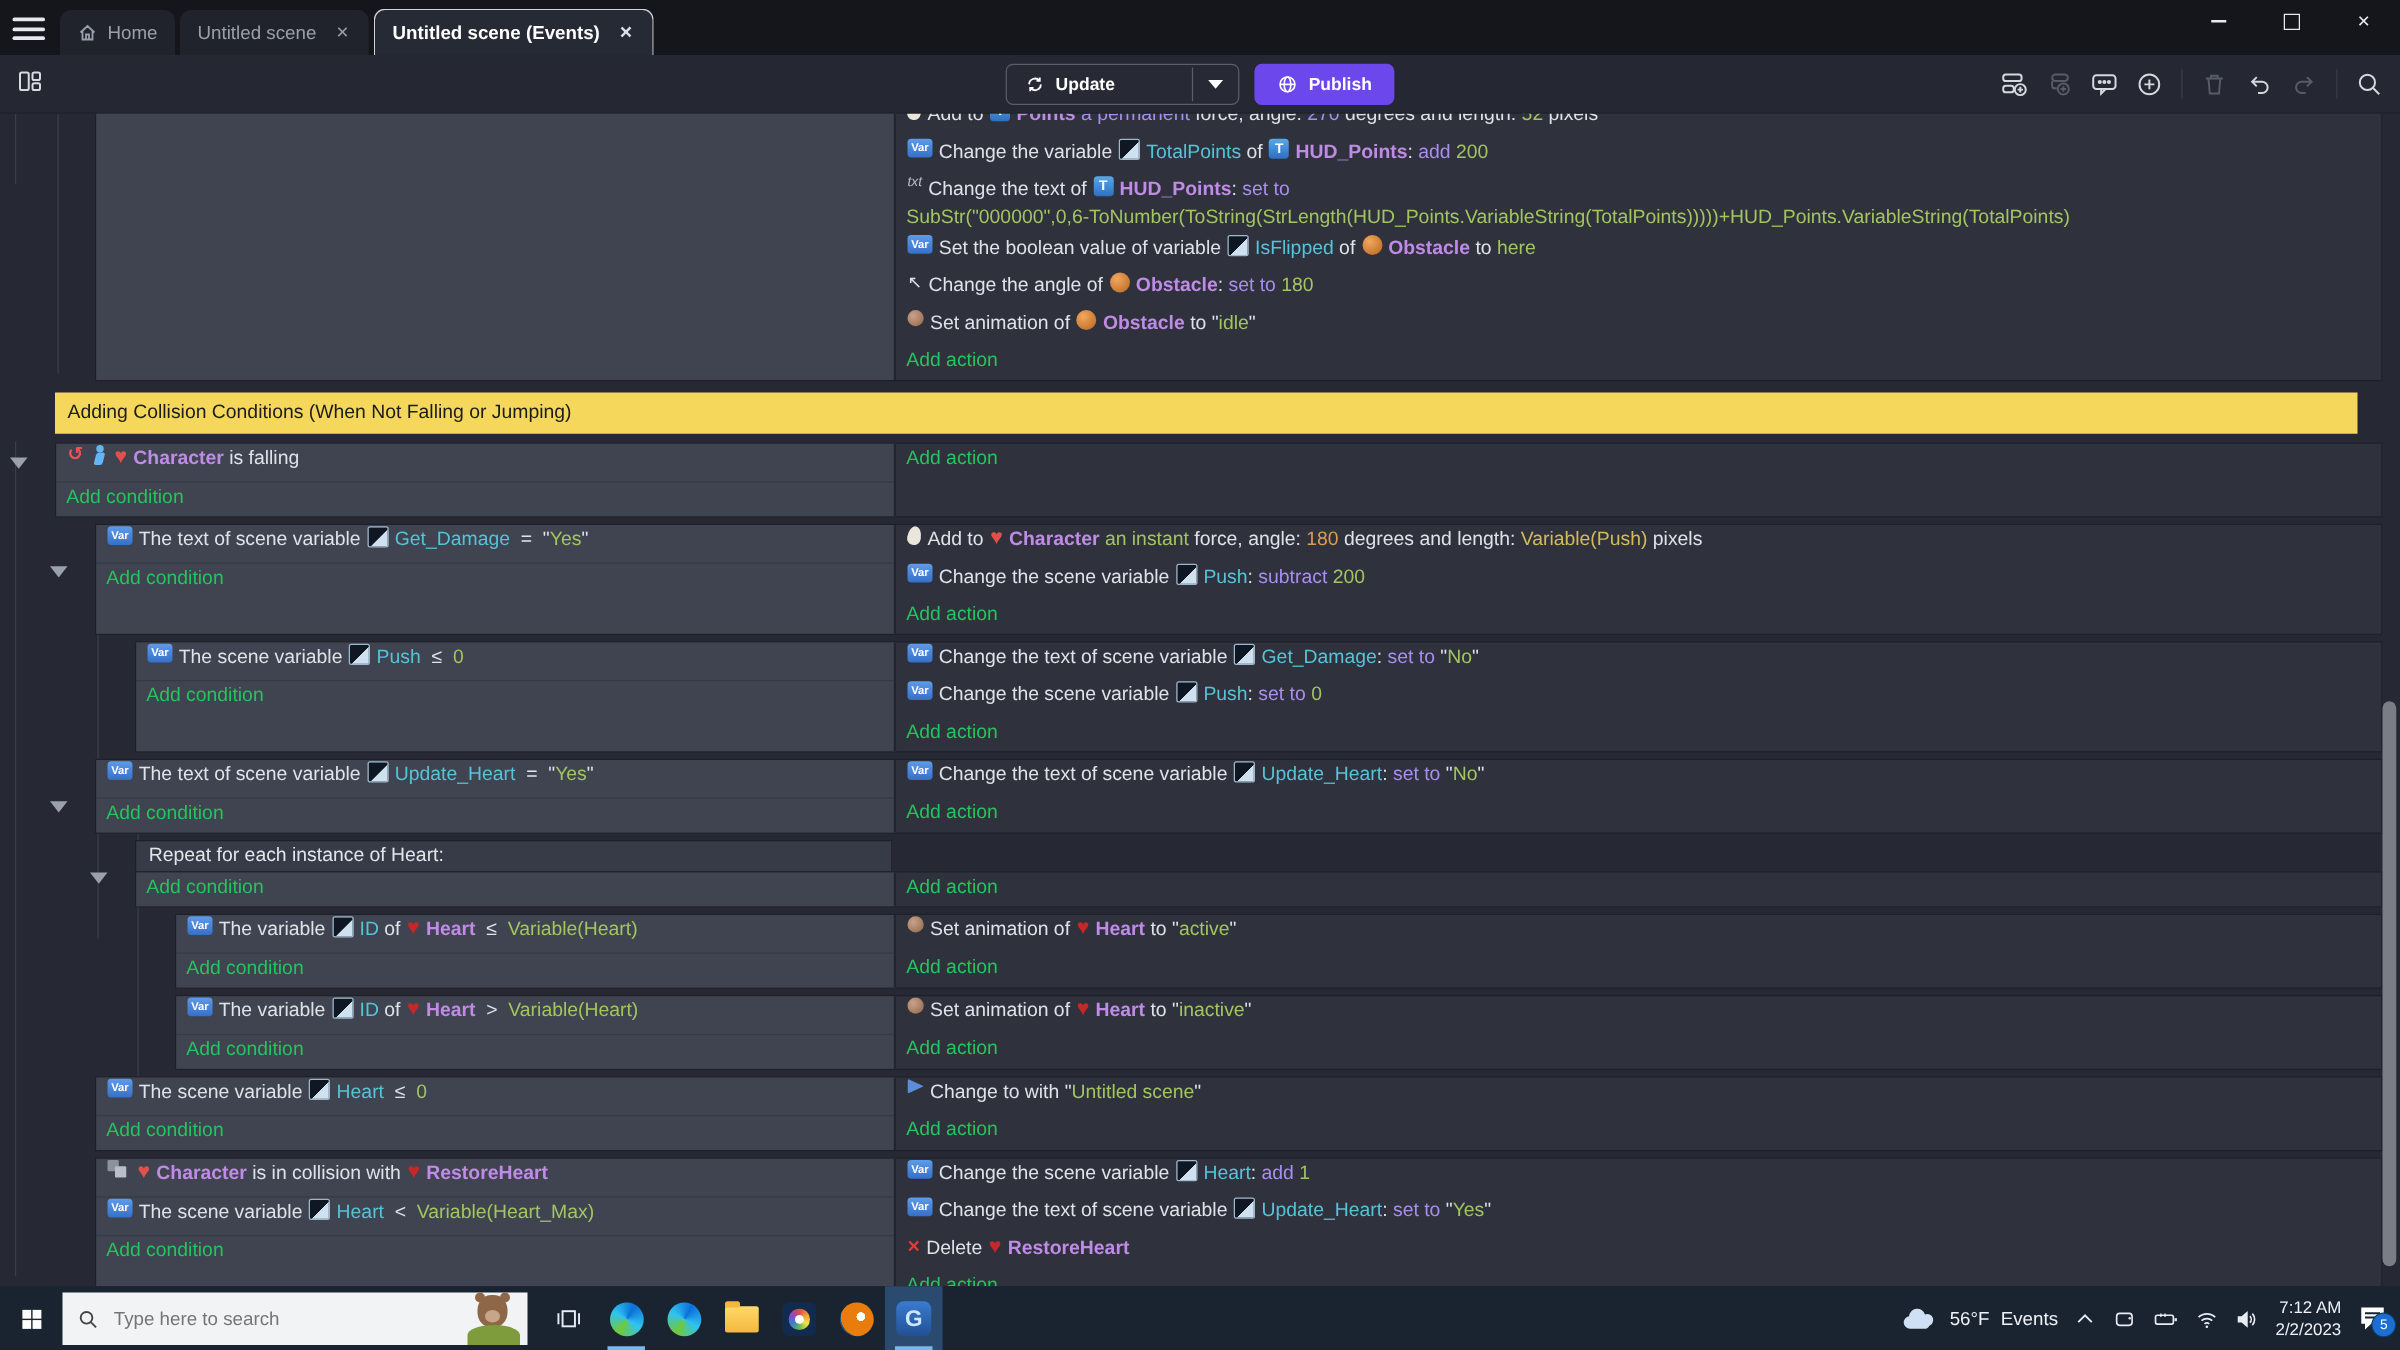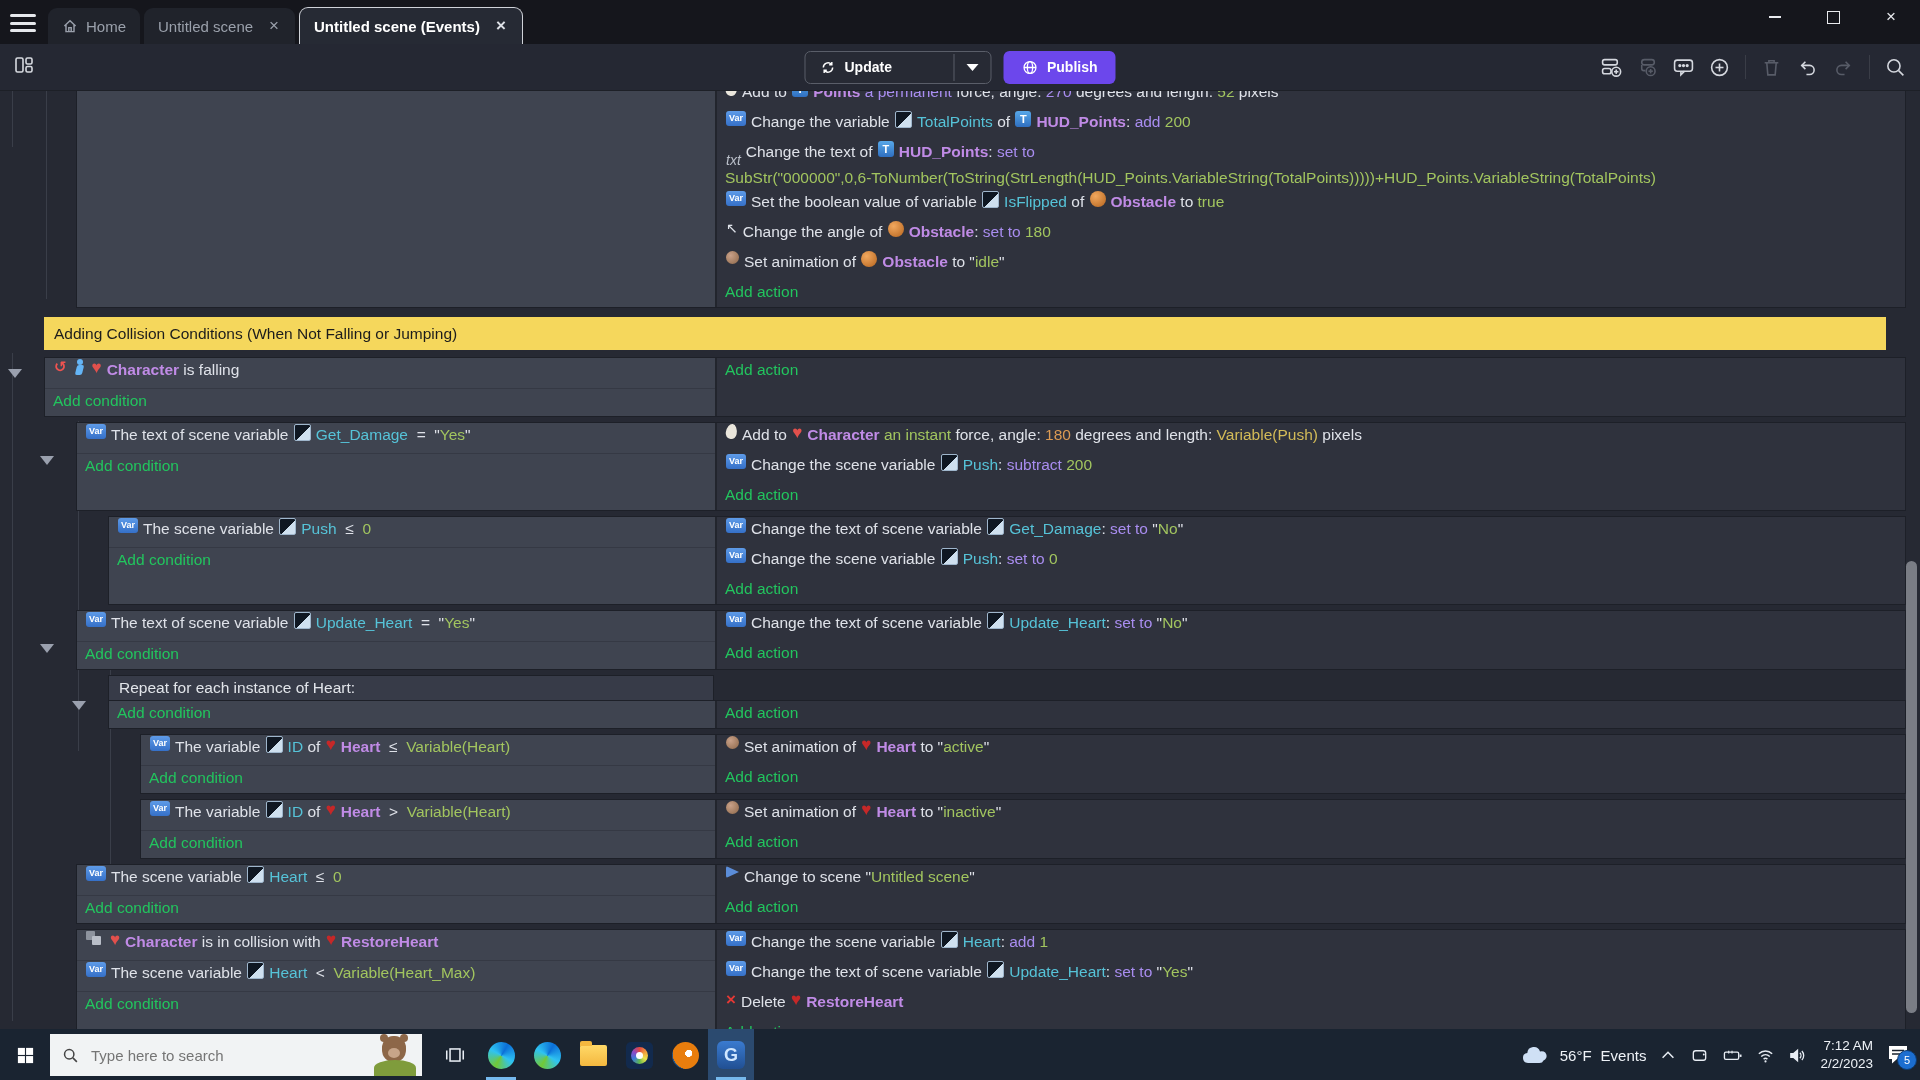--- a/index.html
+++ b/index.html
@@ -51,21 +51,21 @@
   .collapse-arrow{position:absolute;left:-36px;width:0;height:0;border-left:7px solid transparent;
        border-right:7px solid transparent;border-top:9px solid #9aa0ae;cursor:pointer;}
   .seg{}
   .s-w{color:#dfe2e9;} .s-g{color:#22c55e;} .s-p{color:#c08be6;font-weight:bold;}
   .s-c{color:#56c3d8;} .s-v{color:#a2c55f;} .s-o{color:#a98df0;} .s-n{color:#dc9b54;} .s-y{color:#d3bb58;}
   .icon{display:inline-flex;align-items:center;justify-content:center;margin:0 5px 0 1px;flex:none;line-height:1;}
   .ic-var-badge{width:20px;height:15px;background:linear-gradient(#5e9be8,#3570c8);border-radius:3px;color:#fff;font-size:9px;font-weight:bold;}
   .ic-scene-var,.ic-obj-var{width:15px;height:15px;border:1px solid #9fb6cc;border-radius:2px;
        background:linear-gradient(135deg,#0f1722 55%,#cfe0ef 56%);}
   .ic-tx{width:16px;height:16px;background:linear-gradient(#58a8e8,#2f6fc0);border-radius:3px;color:#fff;font-weight:bold;font-size:11px;}
-  .ic-txt{color:#b9bec8;font-size:14px;font-style:italic;margin-top:12px;}
+  .ic-txt{color:#b9bec8;font-size:11px;font-style:italic;}
   .ic-obstacle{width:16px;height:16px;border-radius:50%;background:radial-gradient(circle at 35% 32%,#f2a85e,#b5641e);}
   .ic-heart{color:#c62828;font-size:17px;}
   .ic-char{color:#e2504c;font-size:17px;}
   .ic-force{width:11px;height:15px;background:#eae6dc;border-radius:50% 50% 46% 46%/62% 62% 38% 38%;transform:rotate(10deg);}
   .ic-angle{color:#dfe3ea;font-size:14px;}
   .ic-anim{width:13px;height:13px;border-radius:50%;background:radial-gradient(circle at 35% 35%,#c9a189,#8d6748);}
   .ic-spiral{color:#ef5350;font-size:15px;font-weight:bold;}
   .ic-runner{width:13px;height:16px;position:relative;}
   .ic-runner:before{content:"";position:absolute;left:4px;top:0;width:6px;height:6px;border-radius:50%;background:#64b5f6;}
   .ic-runner:after{content:"";position:absolute;left:3px;top:6px;width:7px;height:10px;background:#64b5f6;transform:skewX(-14deg);border-radius:2px;}
@@ -244,21 +244,21 @@
   <div class="indent-guide" style="left:78px;top:330px;height:330px;"></div>
   <div class="indent-guide" style="left:110px;top:560px;height:248px;"></div>
   <div id="event-sheet">
       <div class="event" style="margin-left: 76px; width: 1830px;">
         <div class="event-body">
           <div class="conds" style="width: 638px;"></div>
           <div class="acts">
             <div class="row"><span class="icon ic-force"></span><span class="seg s-w">Add to </span><span class="icon ic-tx">T</span><span class="seg s-p">Points</span><span class="seg s-w"> </span><span class="seg s-o">a permanent</span><span class="seg s-w"> force, angle: </span><span class="seg s-o">270</span><span class="seg s-w"> degrees and length: </span><span class="seg s-v">52</span><span class="seg s-w"> pixels</span></div>
             <div class="row"><span class="icon ic-var-badge">Var</span><span class="seg s-w">Change the variable </span><span class="icon ic-obj-var"></span><span class="seg s-c">TotalPoints</span><span class="seg s-w"> of </span><span class="icon ic-tx">T</span><span class="seg s-p">HUD_Points</span><span class="seg s-w">: </span><span class="seg s-o">add</span><span class="seg s-w"> </span><span class="seg s-v">200</span></div>
             <div class="row"><span class="icon ic-txt">txt</span><span class="seg s-w">Change the text of </span><span class="icon ic-tx">T</span><span class="seg s-p">HUD_Points</span><span class="seg s-w">: </span><span class="seg s-o">set to</span><span class="seg s-w"> </span><span class="seg s-v">SubStr("000000",0,6-ToNumber(ToString(StrLength(HUD_Points.VariableString(TotalPoints)))))+HUD_Points.VariableString(TotalPoints)</span></div>
-            <div class="row"><span class="icon ic-var-badge">Var</span><span class="seg s-w">Set the boolean value of variable </span><span class="icon ic-obj-var"></span><span class="seg s-c">IsFlipped</span><span class="seg s-w"> of </span><span class="icon ic-obstacle"></span><span class="seg s-p">Obstacle</span><span class="seg s-w"> to </span><span class="seg s-v">true</span></div>
+            <div class="row"><span class="icon ic-var-badge">Var</span><span class="seg s-w">Set the boolean value of variable </span><span class="icon ic-obj-var"></span><span class="seg s-c">IsFlipped</span><span class="seg s-w"> of </span><span class="icon ic-obstacle"></span><span class="seg s-p">Obstacle</span><span class="seg s-w"> to </span><span class="seg s-v">here</span></div>
             <div class="row"><span class="icon ic-angle">↖</span><span class="seg s-w">Change the angle of </span><span class="icon ic-obstacle"></span><span class="seg s-p">Obstacle</span><span class="seg s-w">: </span><span class="seg s-o">set to</span><span class="seg s-w"> </span><span class="seg s-v">180</span></div>
             <div class="row"><span class="icon ic-anim"></span><span class="seg s-w">Set animation of </span><span class="icon ic-obstacle"></span><span class="seg s-p">Obstacle</span><span class="seg s-w"> to </span><span class="seg s-w">"</span><span class="seg s-v">idle</span><span class="seg s-w">"</span></div>
             <div class="row row-add"><span class="seg s-g">Add action</span></div>
           </div>
         </div>
       </div>
       <div class="comment">Adding Collision Conditions (When Not Falling or Jumping)</div>
       <div class="event" style="margin-left: 44px; width: 1862px;">
         <div class="collapse-arrow" style="top: 12px;"></div>
         <div class="event-body">
@@ -347,21 +347,21 @@
           </div>
         </div>
       </div>
       <div class="event" style="margin-left: 76px; width: 1830px;">
         <div class="event-body">
           <div class="conds" style="width: 638px;">
             <div class="row"><span class="icon ic-var-badge">Var</span><span class="seg s-w">The scene variable </span><span class="icon ic-scene-var"></span><span class="seg s-c">Heart</span><span class="seg s-w">  ≤  </span><span class="seg s-v">0</span></div>
             <div class="row row-add"><span class="seg s-g">Add condition</span></div>
           </div>
           <div class="acts">
-            <div class="row"><span class="icon ic-scene-change"></span><span class="seg s-w">Change to scene </span><span class="seg s-w">"</span><span class="seg s-v">Untitled scene</span><span class="seg s-w">"</span></div>
+            <div class="row"><span class="icon ic-scene-change"></span><span class="seg s-w">Change to with </span><span class="seg s-w">"</span><span class="seg s-v">Untitled scene</span><span class="seg s-w">"</span></div>
             <div class="row row-add"><span class="seg s-g">Add action</span></div>
           </div>
         </div>
       </div>
       <div class="event" style="margin-left: 76px; width: 1830px;">
         <div class="event-body">
           <div class="conds" style="width: 638px;">
             <div class="row"><span class="icon ic-collision"></span><span class="icon ic-char">♥</span><span class="seg s-p">Character</span><span class="seg s-w"> is in collision with </span><span class="icon ic-heart">♥</span><span class="seg s-p">RestoreHeart</span></div>
             <div class="row"><span class="icon ic-var-badge">Var</span><span class="seg s-w">The scene variable </span><span class="icon ic-scene-var"></span><span class="seg s-c">Heart</span><span class="seg s-w">  &lt;  </span><span class="seg s-v">Variable(Heart_Max)</span></div>
             <div class="row row-add"><span class="seg s-g">Add condition</span></div>

